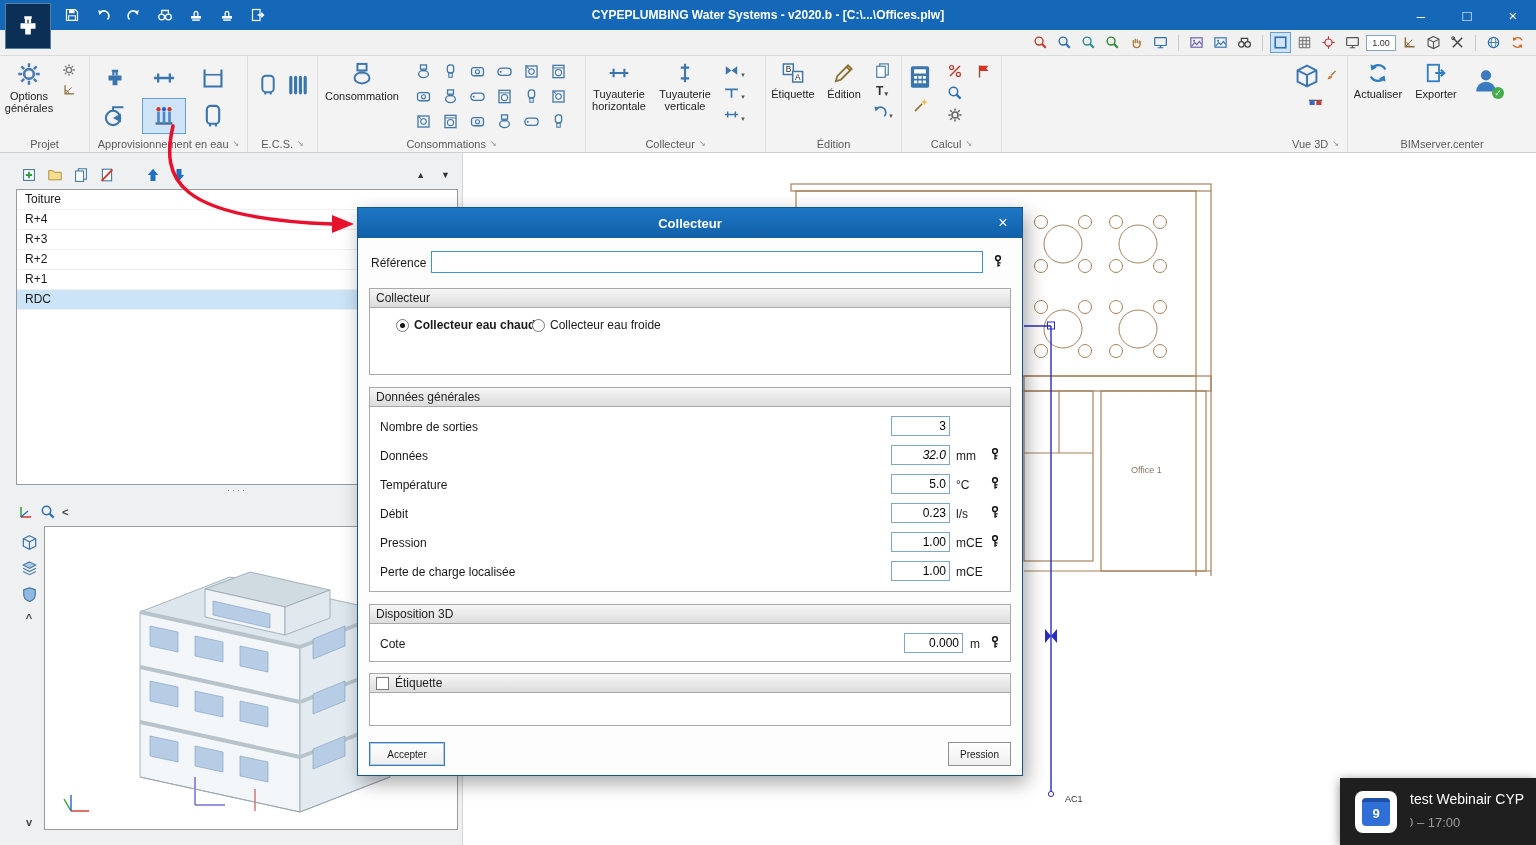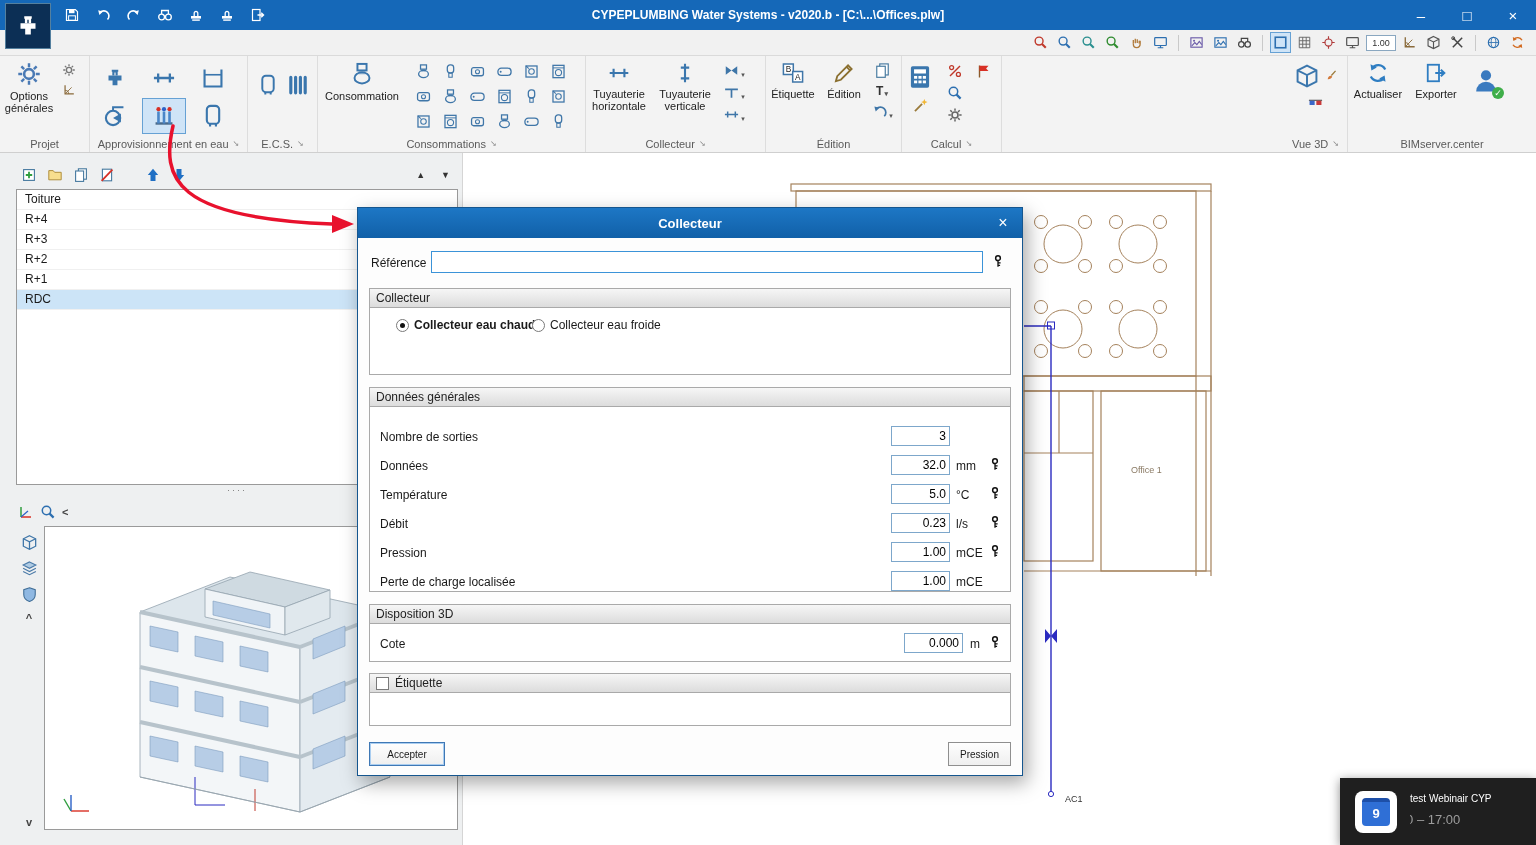--- a/index.html
+++ b/index.html
@@ -93,21 +93,21 @@
 .btn{height:24px;display:flex;align-items:center;justify-content:center;background:linear-gradient(#fefefe,#efefef);font-size:10px}
 .btn.primary{width:76px;border:1px solid #3f78b5;box-shadow:inset 0 0 0 1px #a9cdf0}
 .btn.plain{width:63px;border:1px solid #8f8f8f}
 
 
 #arrow{position:absolute;left:140px;top:116px;width:230px;height:125px;z-index:50;pointer-events:none}
 #toast{position:absolute;left:1340px;top:778px;width:196px;height:67px;background:#1f1f1f;z-index:70;display:flex;align-items:center;box-shadow:0 2px 10px rgba(0,0,0,.45)}
 #toast .cal{width:42px;height:42px;background:#fff;border-radius:8px;margin-left:15px;display:flex;align-items:center;justify-content:center;flex:none}
 #toast .cal-in{width:28px;height:28px;background:#2f6fd6;border-radius:4px;color:#fff;font-weight:bold;display:flex;align-items:center;justify-content:center;font-size:13px;border-top:4px solid #1d4fa8}
 #toast .txt{margin-left:13px;overflow:hidden}
-#toast .t1{color:#fff;font-size:10px;margin-bottom:5px;white-space:nowrap}
+#toast .t1{color:#fff;font-size:14px;margin-bottom:5px;white-space:nowrap}
 #toast .t2{color:#9d9d9d;font-size:13px;white-space:nowrap}
 </style>
 </head>
 <body>
 
 <svg style="position:absolute;width:0;height:0" aria-hidden="true">
 <defs>
 <symbol id="i-faucet" viewBox="0 0 16 16">
         <path d="M4 6.5h8v3H9.5v3h-3v-3H4z" fill="currentColor"></path>
         <path d="M7 6.5V4h2v2.5M6 3.5h4" stroke="currentColor" stroke-width="1.3" fill="none"></path>
@@ -1068,28 +1068,28 @@
         </label>
         <label class="radio" style="left:162px">
           <span class="rb"></span>
           <span>Collecteur eau froide</span>
         </label>
       </div>
     </div>
 
     <div class="grp">
       <div class="grp-h">Données générales</div>
-      <div class="grp-b" style="height:185px;padding-top:15px">
+      <div class="grp-b" style="height:185px;padding-top:5px">
         <div class="frow">
           <span class="flbl">Nombre de sorties</span>
           <input class="fval" style="left: 521px;" value="3">
         </div>
         <div class="frow">
           <span class="flbl">Données</span>
-          <input class="fval" style="left: 521px;" value="32.0">
+          <input class="fval" style="left: 521px; font-style: italic;" value="32.0">
           <span class="funit" style="left:586px">mm</span>
           <span class="keyic" style="left:618px;top:6px">
               <svg class="ic">
                 <use href="#i-key"></use>
               </svg>
             </span>
         </div>
         <div class="frow">
           <span class="flbl">Température</span>
           <input class="fval" style="left: 521px;" value="5.0">

